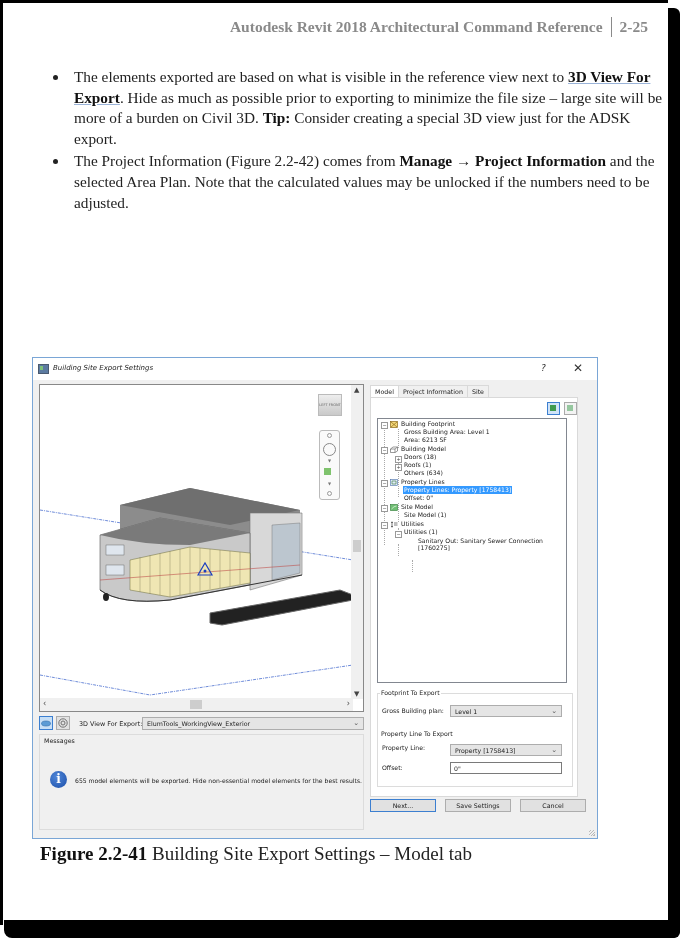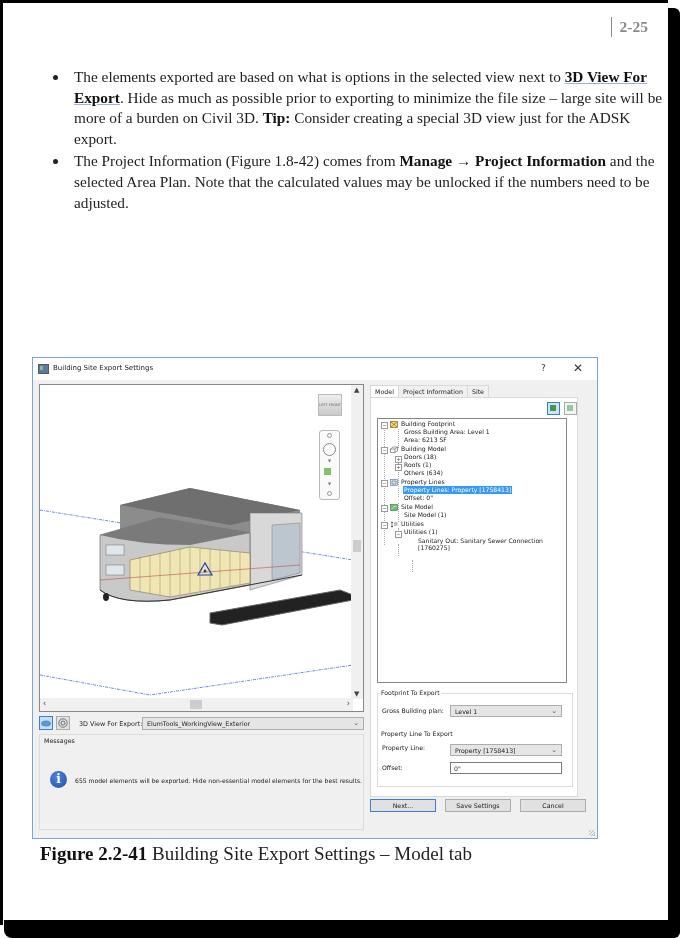--- a/index.html
+++ b/index.html
@@ -18,21 +18,21 @@
   .body-text{position:absolute;left:40px;top:64px;width:620px;font-size:15.3px;line-height:20.6px;color:#222;}
   .bullet{position:relative;padding-left:31px;margin:0 0 2px 0;}
   .bullet:before{content:"";position:absolute;left:10px;top:8px;width:5px;height:5px;border-radius:50%;background:#222;}
   .sub{position:relative;padding-left:71px;margin:0 0 2px 0;}
   .sub:before{content:"";position:absolute;left:52px;top:7px;width:5px;height:5px;border:1px solid #222;border-radius:50%;}
   b{font-weight:bold;color:#111;}
   .ul{text-decoration:underline;text-decoration-color:#9ab3d8;}
 
   
   .dialog{position:absolute;left:32px;top:357px;width:566px;height:482px;background:#f0f0f0;border:1px solid #7aa6d6;box-sizing:border-box;font-family:"DejaVu Sans",sans-serif;font-size:6.4px;color:#222;}
-  .titlebar{position:absolute;left:0;top:0;width:100%;height:22px;background:#fff;}
+  .titlebar{position:absolute;left:0;top:0;width:100%;height:22px;background:#fff;font-style:italic;}
   .titlebar .app-ico{position:absolute;left:5px;top:6px;width:9px;height:8px;background:#5c7aa0;border:1px solid #4a5a70;}
   .titlebar .app-ico:after{content:"";position:absolute;left:1px;top:1px;width:3px;height:4px;background:#7ec17a;}
   .titlebar .ttl{position:absolute;left:20px;top:6px;font-size:7px;}
   .titlebar .help{position:absolute;left:508px;top:5px;font-size:9px;color:#333;}
   .titlebar .close{position:absolute;left:540px;top:3px;font-size:12px;color:#333;}
 
   .viewport{position:absolute;left:6px;top:26px;width:325px;height:328px;background:#fff;border:1px solid #888;box-sizing:border-box;overflow:hidden;}
   .vscroll{position:absolute;right:0;top:0;width:12px;height:314px;background:#f0f0f0;}
   .vscroll .up{position:absolute;left:3px;top:1px;font-size:7px;color:#444;}
   .vscroll .dn{position:absolute;left:3px;bottom:1px;font-size:7px;color:#444;}
@@ -94,30 +94,31 @@
 
 <div class="frame">
   <div class="frame-right"></div>
   <div class="frame-bottom"></div>
   <div class="frame-top"></div>
   <div class="frame-left"></div>
 
   <div class="page">
 
     <div class="header">
+      <span>Autodesk Revit 2018 Architectural Command Reference</span>
       <span class="sep"></span>
       <span class="pg">2-25</span>
     </div>
 
     <div class="body-text">
       <div class="bullet">
-        <span>The elements exported are based on what is options in the selected view next to </span><b class="ul">3D View For Export</b><span>. Hide as much as possible prior to exporting to minimize the file size – large site will be more of a burden on Civil 3D. </span><b>Tip:</b><span> Consider creating a special 3D view just for the ADSK export.</span>
+        <span>The elements exported are based on what is visible in the reference view next to </span><b class="ul">3D View For Export</b><span>. Hide as much as possible prior to exporting to minimize the file size – large site will be more of a burden on Civil 3D. </span><b>Tip:</b><span> Consider creating a special 3D view just for the ADSK export.</span>
       </div>
       <div class="bullet">
-        <span>The Project Information (Figure 1.8-42) comes from </span><b>Manage → Project Information</b><span> and the selected Area Plan. Note that the calculated values may be unlocked if the numbers need to be adjusted.</span>
+        <span>The Project Information (Figure 2.2-42) comes from </span><b>Manage → Project Information</b><span> and the selected Area Plan. Note that the calculated values may be unlocked if the numbers need to be adjusted.</span>
       </div>
     </div>
   </div>
 
   <div class="dialog">
     <div class="titlebar">
       <span class="app-ico"></span>
       <span class="ttl">Building Site Export Settings</span>
       <span class="help">?</span>
       <span class="close">✕</span>

